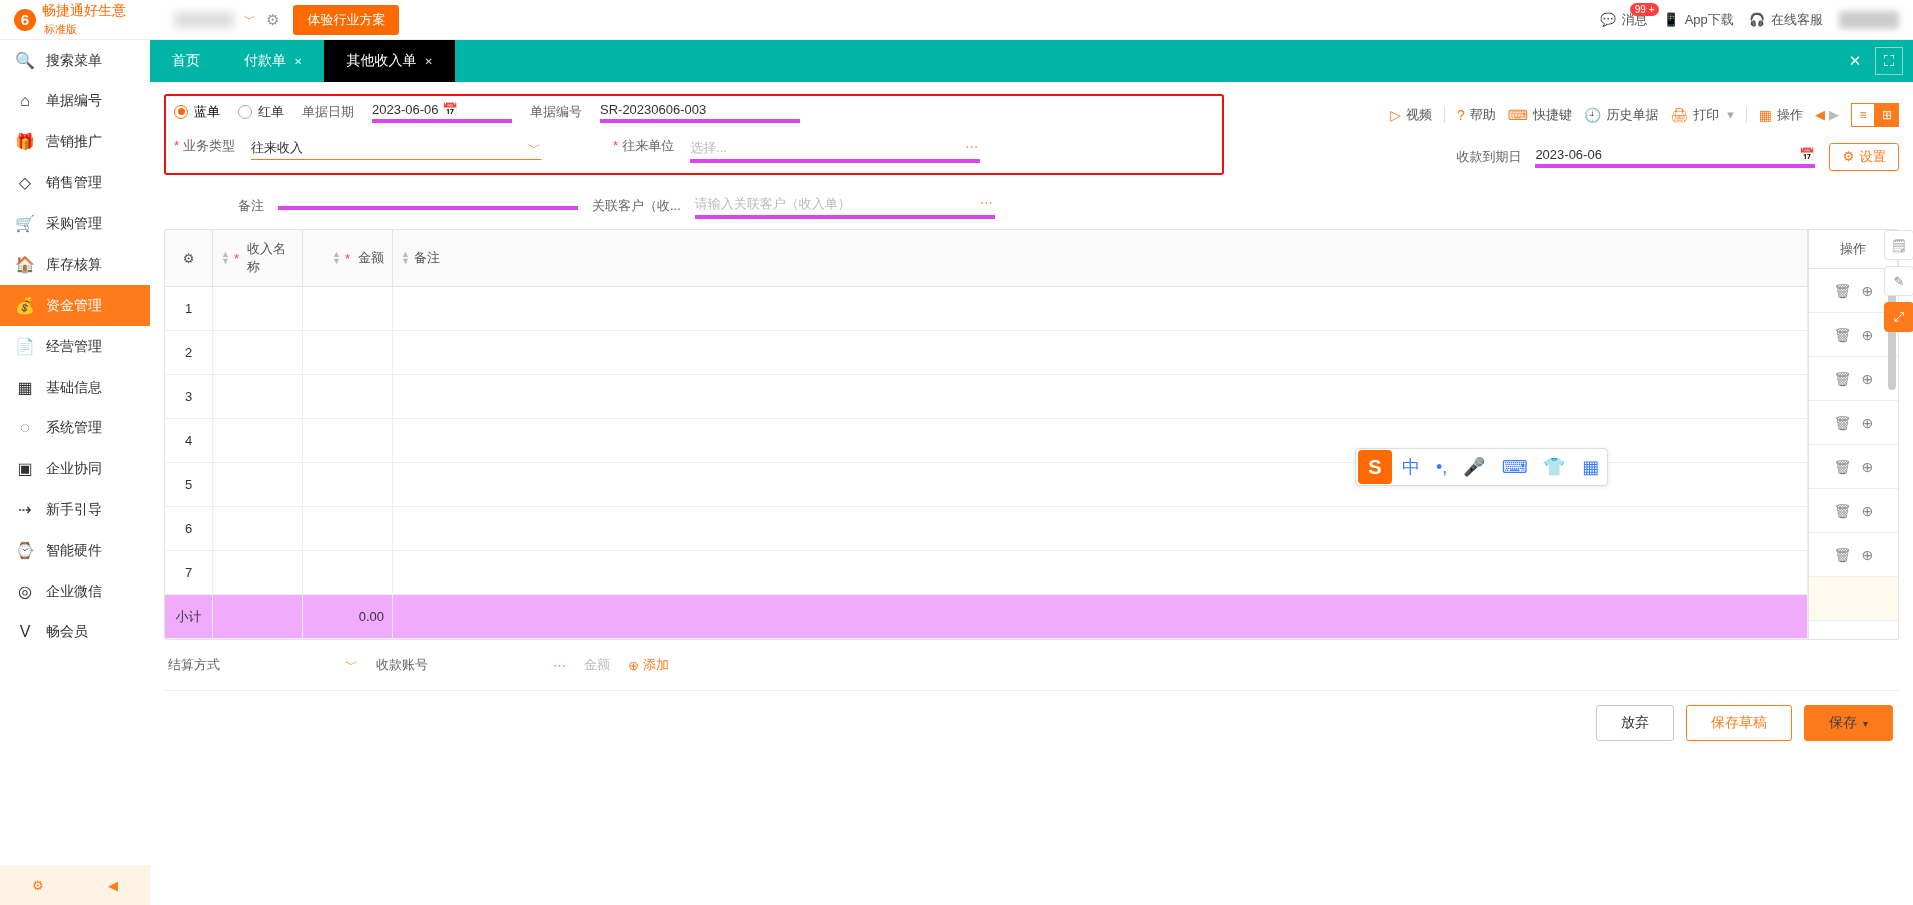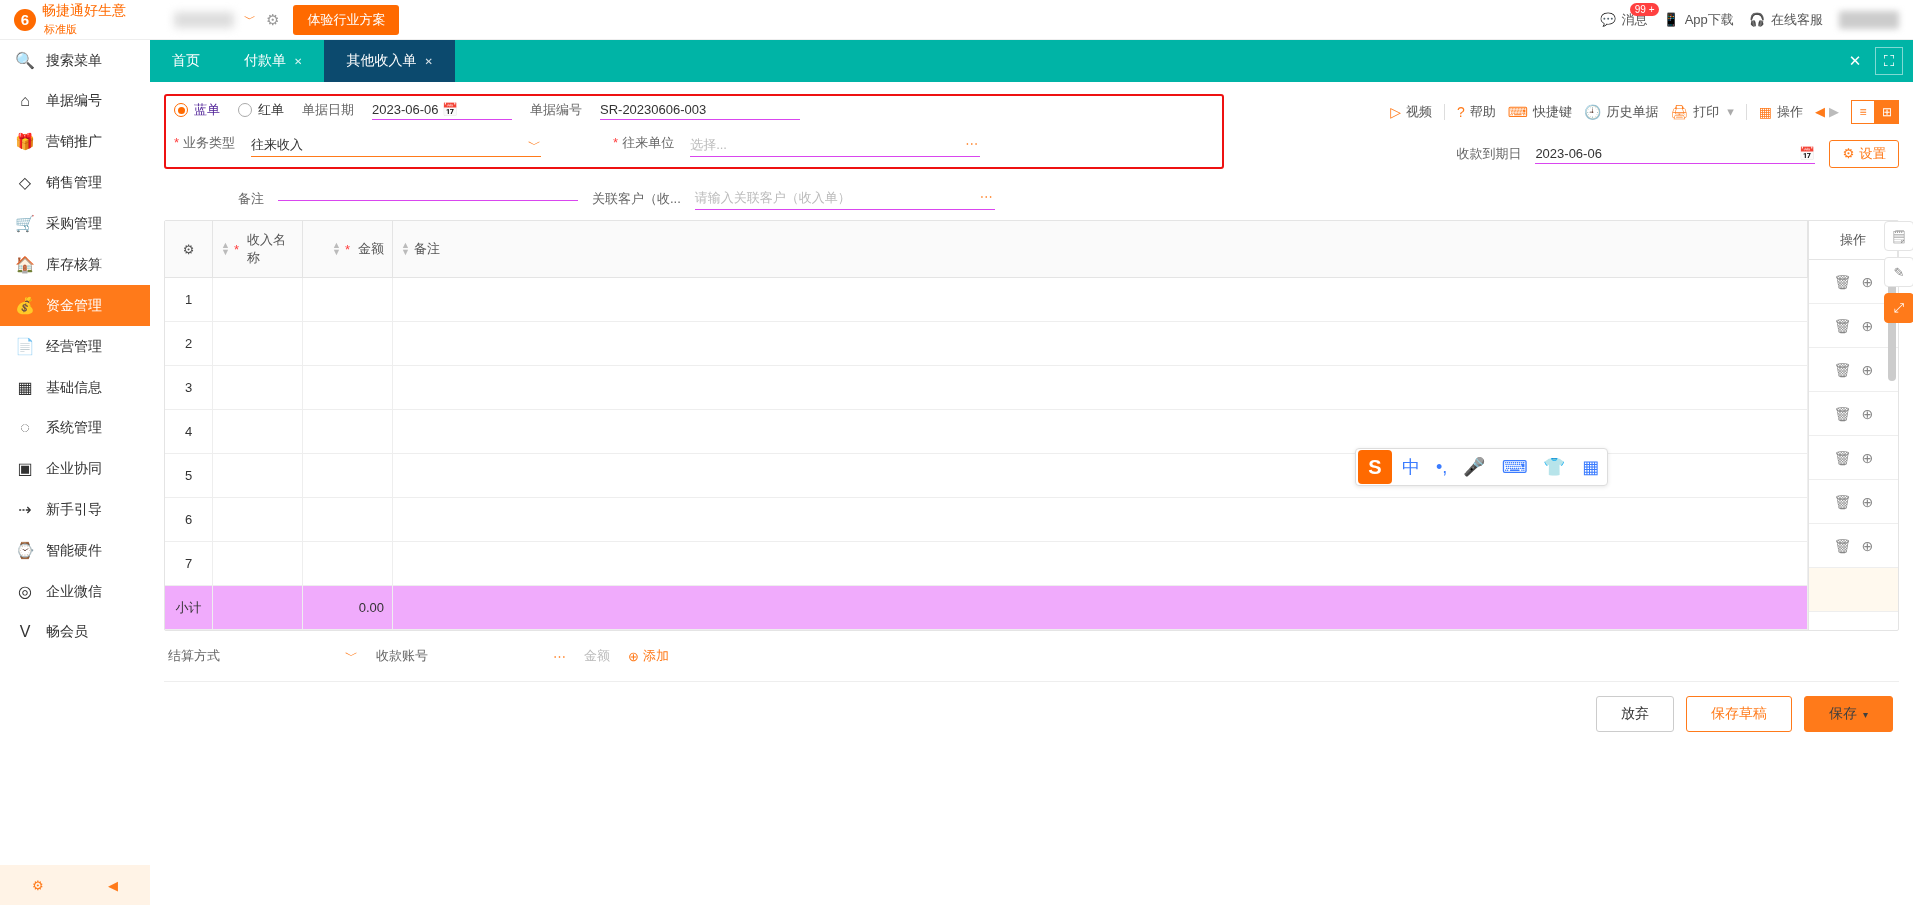--- a/index.html
+++ b/index.html
@@ -22,37 +22,37 @@
 .body{flex:1;display:flex;min-height:0}
 .sidebar{width:150px;flex:0 0 150px;display:flex;flex-direction:column;background:#fff}
 .nav{flex:1;overflow-y:auto}
 .nav-item{display:flex;align-items:center;padding:11px 16px;color:#333;font-size:14px;cursor:pointer;gap:12px}
 .nav-item.active{background:#ff7a1a;color:#fff}
 .nav-ico{width:18px;font-size:16px;display:inline-flex;justify-content:center}
 .side-foot{height:40px;background:#fff3e6;display:flex;align-items:center;justify-content:space-around;color:#ff7a1a}
 .main{flex:1;display:flex;flex-direction:column;min-width:0;position:relative}
 .tabs{height:42px;background:#00b4a6;display:flex;align-items:stretch;flex:0 0 42px}
 .tab{display:flex;align-items:center;padding:10px 22px;color:#fff;font-size:14px;cursor:pointer;gap:8px}
-.tab.active{background:#0c4a6e}
+.tab.active{background:#000000}
 .tab-close{font-size:10px;opacity:.85}
 .tabs-right{margin-left:auto;display:flex;align-items:center;gap:6px;padding-right:10px}
 .tbtn{width:28px;height:28px;display:flex;align-items:center;justify-content:center;color:#fff;cursor:pointer;font-size:15px}
 .tbtn.rect{border:1px solid rgba(255,255,255,.5)}
 .content{flex:1;overflow:auto;padding:0 14px 14px;background:#fff}
 .toolbar-row{display:flex;align-items:center;padding:8px 0;gap:10px}
 .redbox{border:2px solid #e11;padding:4px 8px 10px;border-radius:3px;flex:0 0 auto;width:1060px;margin-top:4px}
 .rb-top{display:flex;align-items:center;gap:18px}
 .radio{display:flex;align-items:center;gap:6px;font-size:13px}
 .radio .r{width:14px;height:14px;border-radius:50%;border:1px solid #aaa;display:inline-flex;align-items:center;justify-content:center}
-.radio.sel{color:#4c1d95}
+.radio.sel{color:#000000}
 .radio.sel .r{border-color:#ff6a00}
 .radio.sel .r::after{content:"";width:7px;height:7px;background:#ff6a00;border-radius:50%}
 .lbl{color:#666;font-size:13px}
 .req{color:#ff4040;margin-right:4px}
-.val{color:#333;border-bottom:1px solid #d946ef;min-width:140px;display:inline-block;padding:2px 0}
+.val{color:#333;border-bottom:4px solid #d946ef;min-width:140px;display:inline-block;padding:2px 0}
 .cal-ico{color:#ff7a1a;margin-left:4px}
 .rb-body{display:flex;align-items:flex-start;gap:16px;margin-top:14px}
 .rb-body .val{min-width:290px}
 .sel-arrow{color:#ff7a1a;float:right}
 .dots{color:#ff7a1a;letter-spacing:2px;float:right}
 .after-red{display:flex;align-items:flex-start;gap:22px;margin-left:auto;padding-top:8px}
 .tool{display:flex;align-items:center;gap:5px;color:#555;cursor:pointer;font-size:13px}
 .tool .ico{color:#ff7a1a;font-size:14px}
 .vbar{width:1px;height:16px;background:#ddd}
 .page-nav{display:flex;gap:4px}

